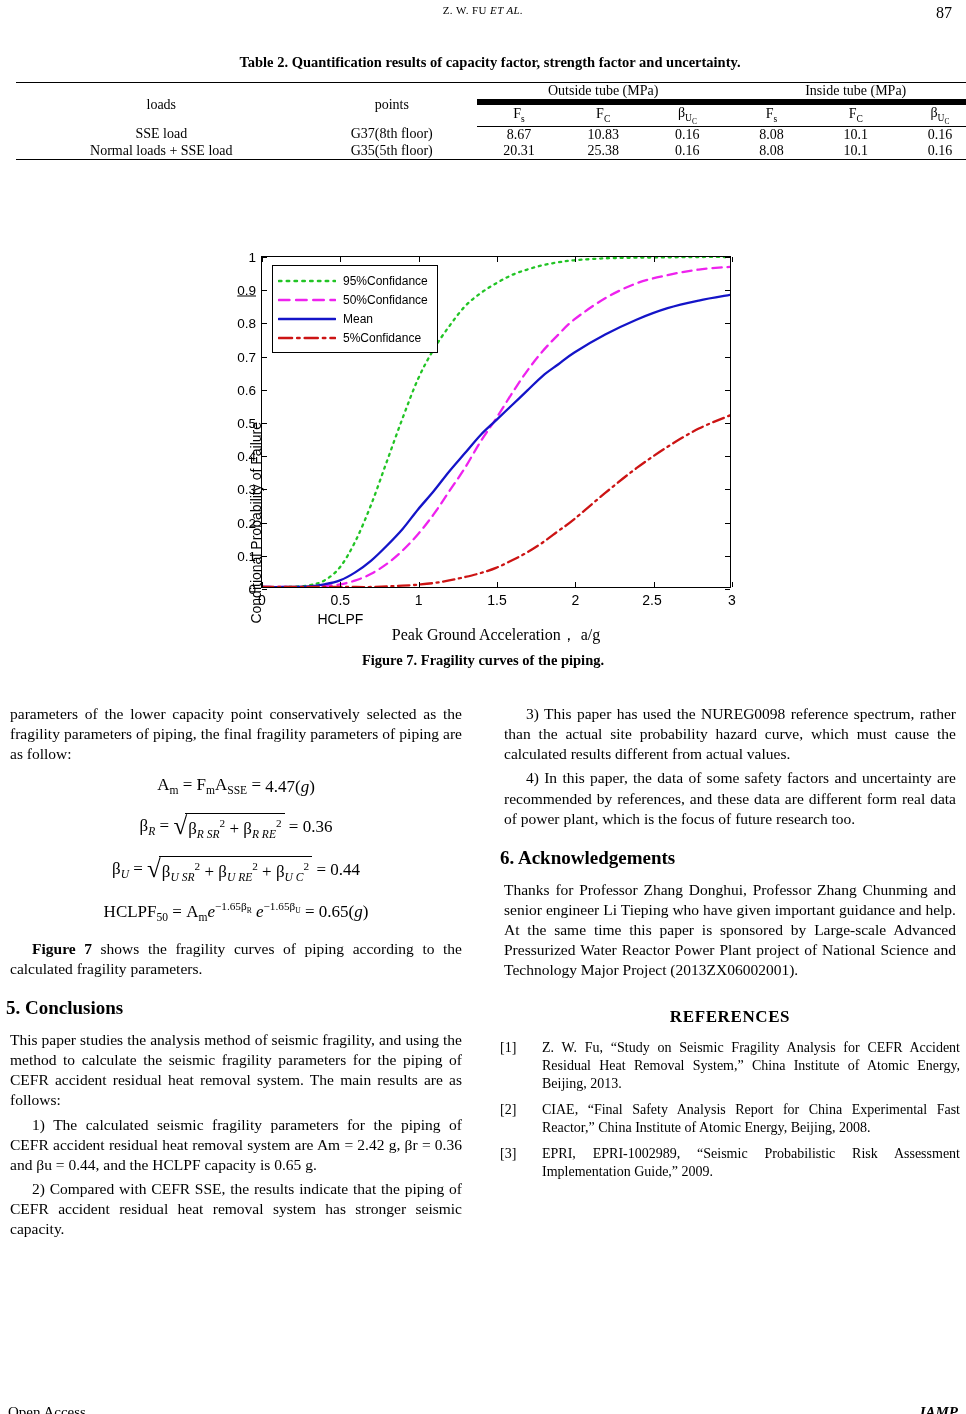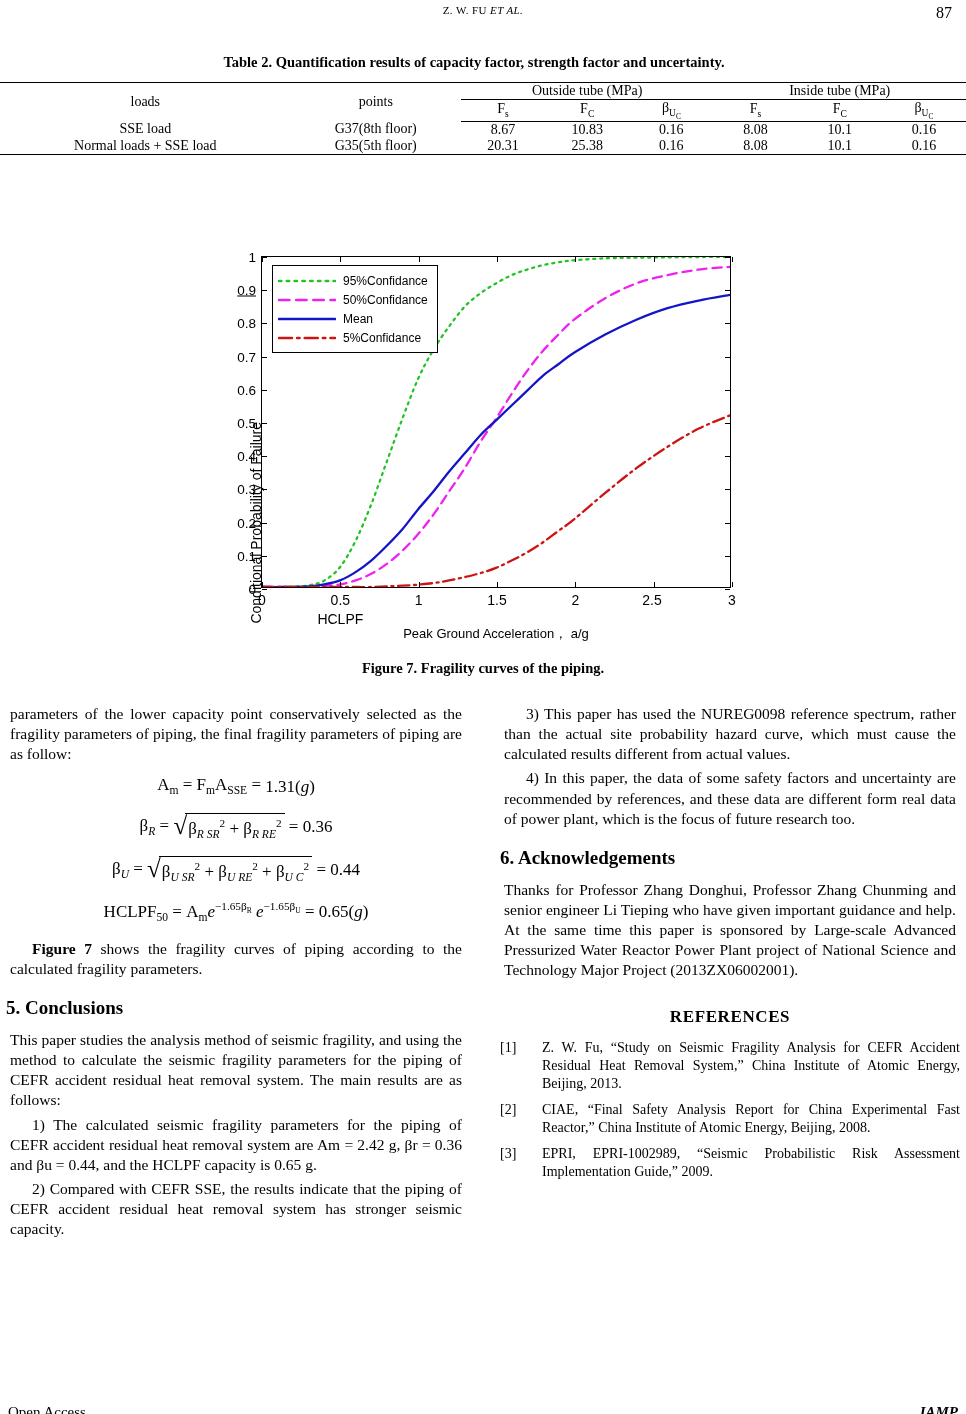--- a/index.html
+++ b/index.html
@@ -29,40 +29,40 @@
     letter-spacing: .4px;
   }
   .runhead-title .ital { font-style: italic; }
   .runhead-page {
     position: absolute;
     right: 14px;
     font-size: 16px;
   }
 
   
-  .table-wrap { position: absolute; top: 54px; left: 0; width: 948px; }
+  .table-wrap { position: absolute; top: 54px; left: 16px; width: 948px; }
   .table-caption {
     text-align: center;
     font-weight: bold;
     font-size: 14.5px;
     margin-bottom: 11px;
   }
   table.t2 {
     width: 966px;
     border-collapse: collapse;
     font-size: 14px;
   }
   table.t2 td, table.t2 th { font-weight: normal; padding: 0; }
   .rule-top td { border-top: 1.6px solid #000; }
   .hdr-row td {
     text-align: center;
     padding: 6px 0 4px 0;
     vertical-align: middle;
   }
-  .grp-rule { border-bottom: 1px solid #000000; }
+  .grp-rule { border-bottom: 6px solid #000000; }
   .sub-row td {
     text-align: center;
     padding: 5px 0 7px 0;
     border-bottom: 1.6px solid #000;
   }
   .data-row td {
     text-align: center;
     padding: 11px 0 11px 0;
   }
   .rule-bottom td { border-bottom: 1.6px solid #000; }
@@ -124,22 +124,22 @@
     white-space: nowrap;
     font-size: 14px;
     font-family: "Liberation Sans", sans-serif;
   }
   .xlabel {
     position: absolute;
     left: 50%; top: 100%;
     margin-top: 38px;
     transform: translateX(-50%);
     white-space: nowrap;
-    font-size: 13px;
-    font-family: Liberation Sans, sans-serif;
+    font-size: 16px;
+    font-family: Liberation Serif, serif;
   }
   .hclpf-note {
     position: absolute;
     top: 100%;
     margin-top: 24px;
     transform: translateX(-50%);
     font-size: 14px;
     font-family: "Liberation Sans", sans-serif;
   }
   .legend {
@@ -159,21 +159,21 @@
   .legend-swatch svg { display: block; }
   .legend-label {
     font-size: 12px;
     font-family: "Liberation Sans", sans-serif;
     white-space: nowrap;
   }
   .fig-caption {
     text-align: center;
     font-weight: bold;
     font-size: 14.5px;
-    margin-top: 20px;
+    margin-top: 12px;
   }
 
   
   .cols {
     position: absolute;
     top: 700px; left: 0;
     width: 966px;
     height: 680px;
   }
   .col {
@@ -423,21 +423,21 @@
 
 <div class="cols">
 
   <div class="col left">
     <p>parameters of the lower capacity point conservatively selected as the fragility parameters of piping, the final fragility parameters of piping are as follow:</p>
 
     <div class="eqs">
 
       <div class="eq">
         <span>A<sub>m</sub>&nbsp;=&nbsp;F<sub>m</sub>A<sub>SSE</sub>&nbsp;=&nbsp;</span>
-        <span>1.31</span>
+        <span>4.47</span>
         <span>(<span class="ital">g</span>)</span>
       </div>
 
       <div class="eq">
         <span>β<sub class="ital">R</sub>&nbsp;=&nbsp;</span>
         <span class="sqrt">
           <span class="radical">√</span>
           <span class="rad-body">β<sub class="ital">R SR</sub><sup>2</sup>&nbsp;+&nbsp;β<sub class="ital">R RE</sub><sup>2</sup></span>
         </span>
         <span>&nbsp;=&nbsp;</span>

